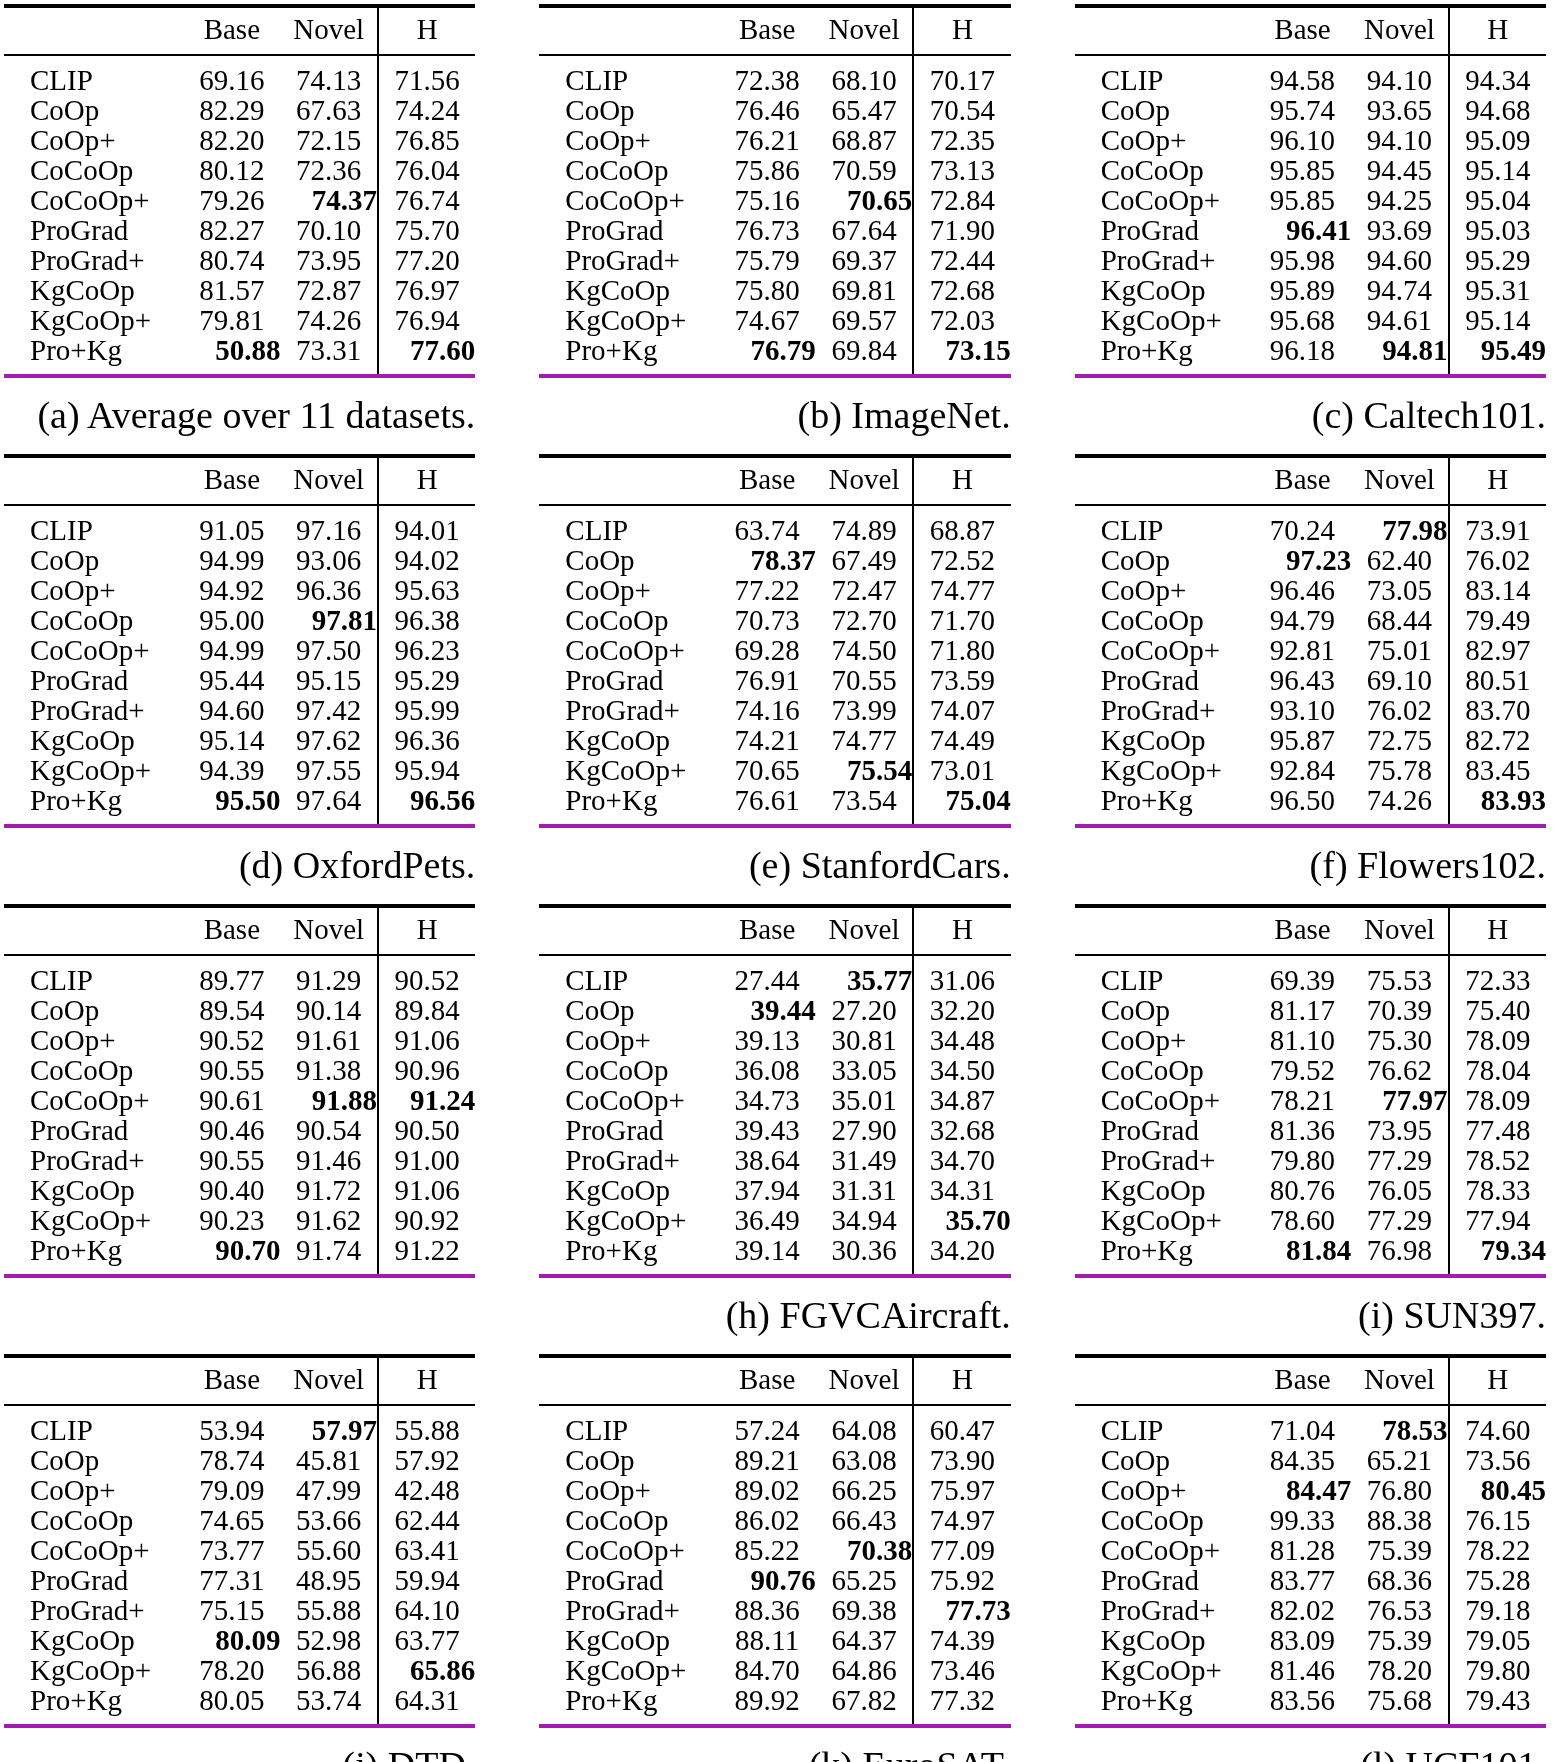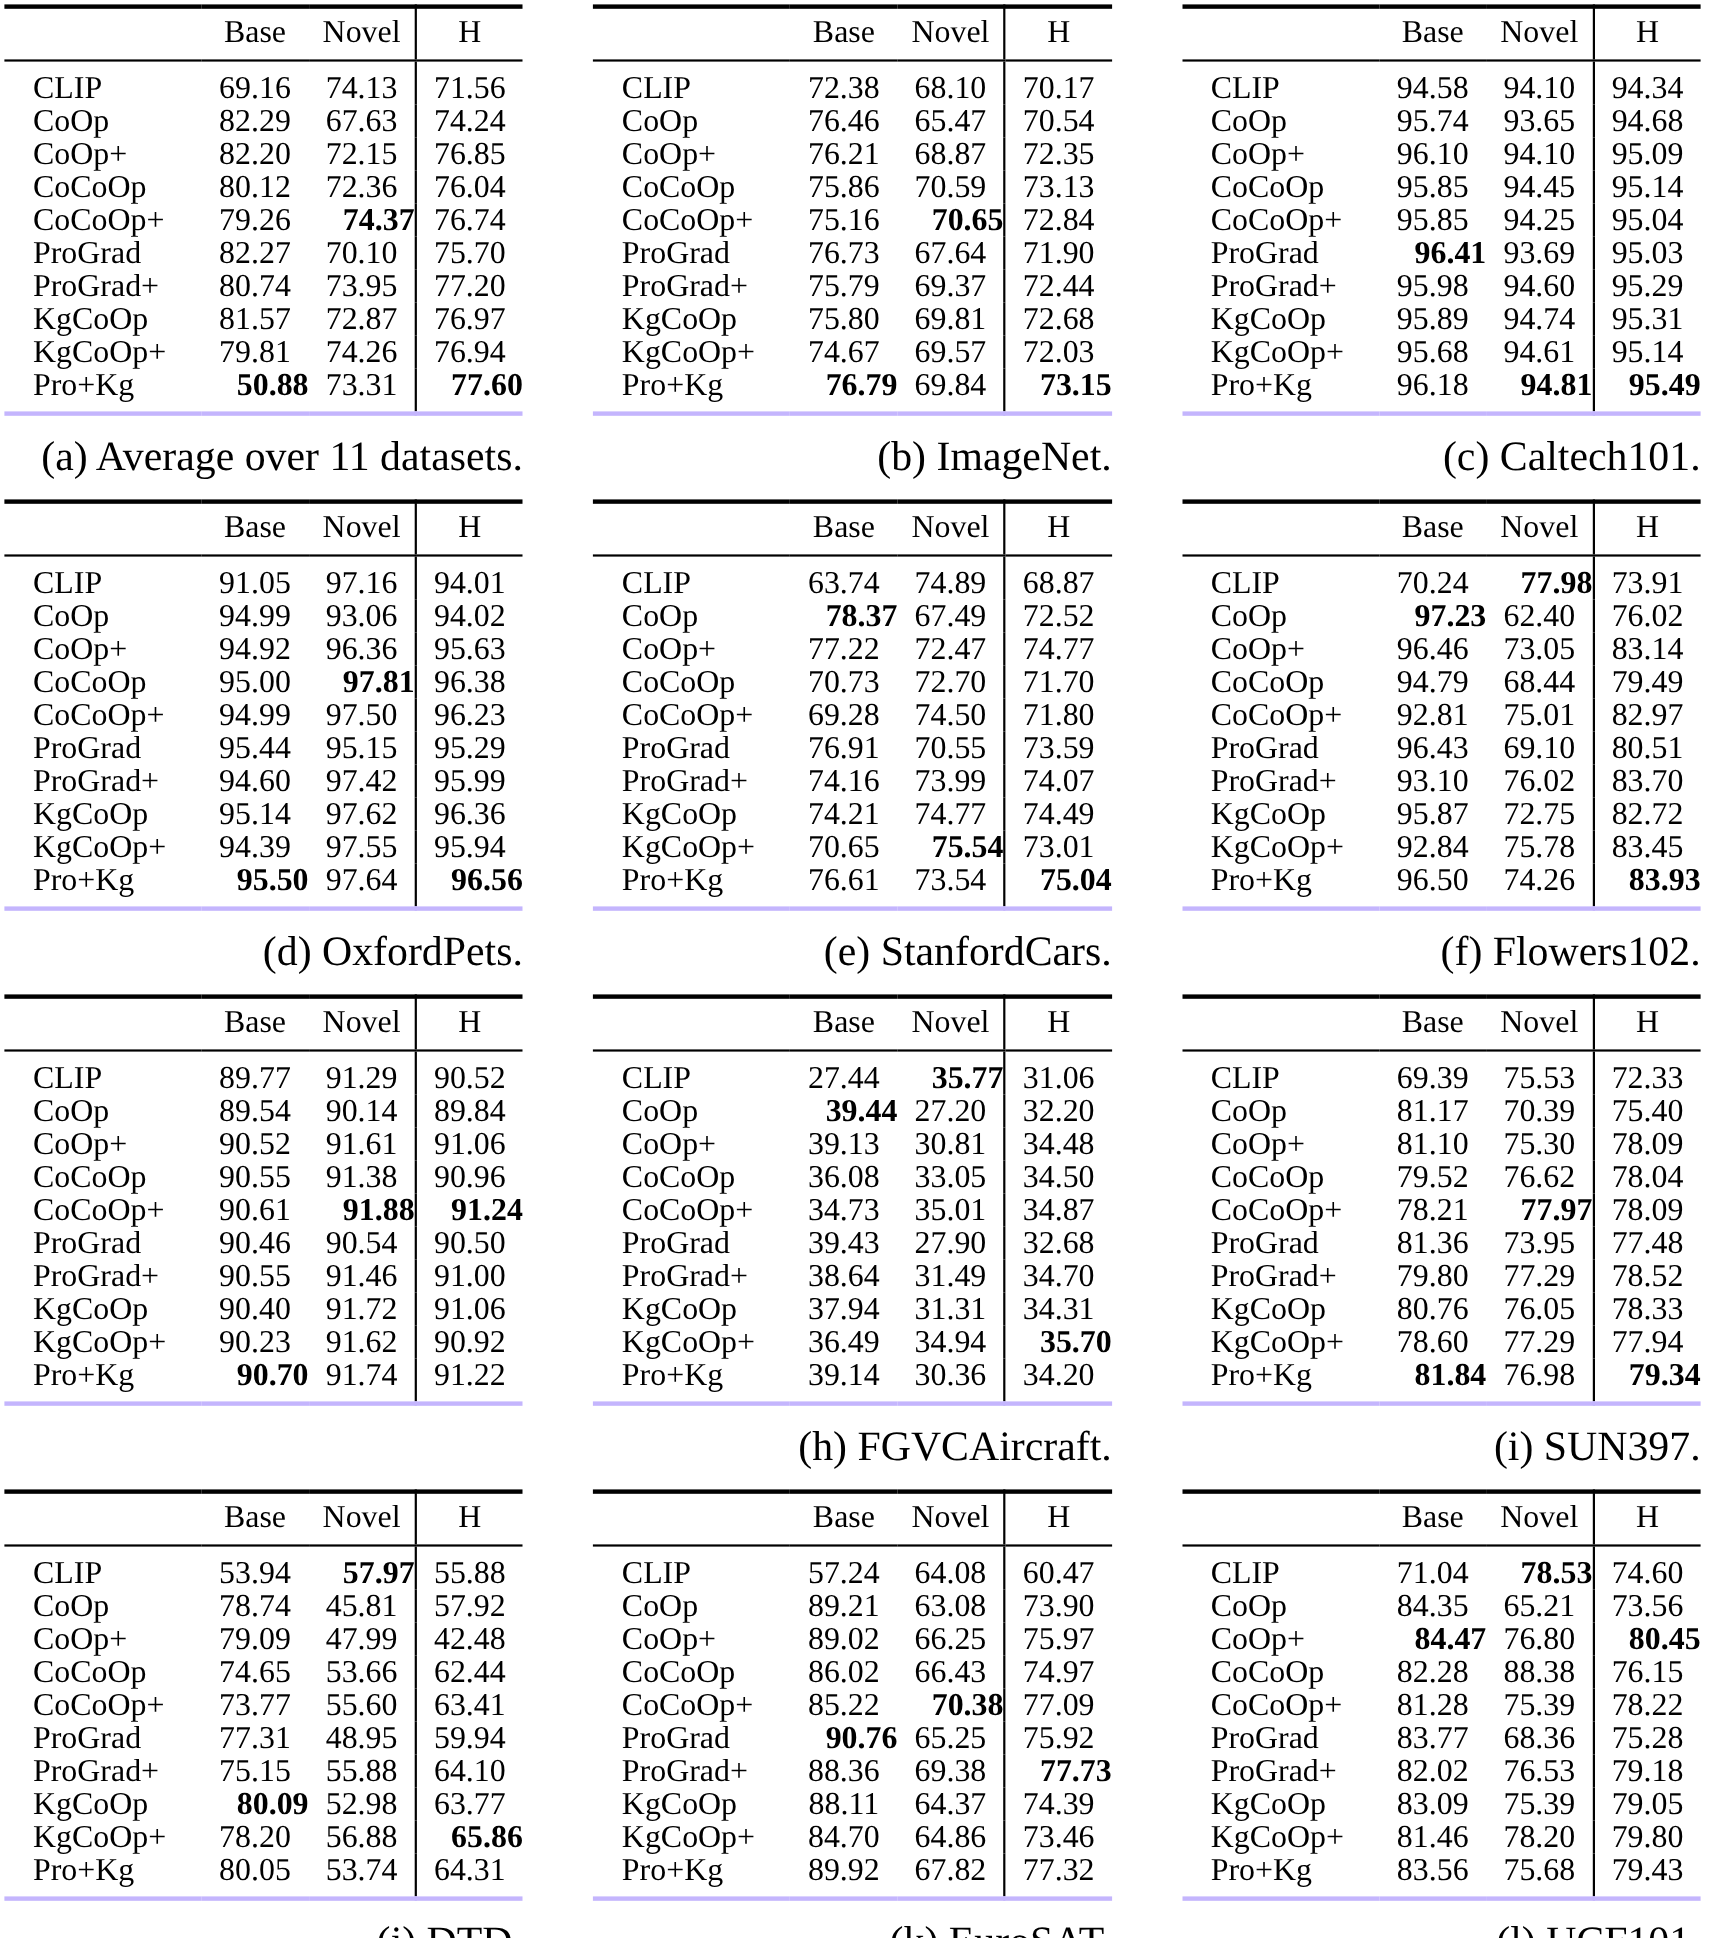--- a/index.html
+++ b/index.html
@@ -1,21 +1,21 @@
 <!DOCTYPE html>
 <html><head>
 <meta charset="utf-8">
 <style>
   html, body { margin:0; padding:0; background:#ffffff; color:#000000;
     font-family:"Liberation Serif","DejaVu Serif",serif; }
   .grid { display:grid; grid-template-columns:repeat(3,1fr);
     column-gap:64px; row-gap:4px; padding:4px 4px 0 4px; width:1550px; box-sizing:border-box; }
   figure.tbl { margin:0; }
   table { width:100%; border-collapse:collapse;
-    border-top:4px solid #000; border-bottom:4px solid #c4b5fd; font-size:29px; }
+    border-top:4px solid #000; border-bottom:4px solid #a21caf; font-size:29px; }
   thead th { font-weight:normal; border-bottom:2px solid #000; padding:5px 0 8px 0; }
   .method { text-align:left; width:38%; padding-left:26px; }
   .num { text-align:center; width:20.66%; }
   .hcol { border-left:2px solid #000; }
   tbody td { line-height:30px; padding:0; }
   tbody tr:first-child td { padding-top:9px; }
   tbody tr:last-child td { padding-bottom:9px; }
   td.b { font-weight:bold;text-align:right; }
   .cap { text-align:right; font-size:38px; margin:15px 0 13px 0; }
 </style>
@@ -883,21 +883,21 @@
             <td class="num hcol">73.56</td>
           </tr>
           <tr>
             <td class="method">CoOp+</td>
             <td class="num b">84.47</td>
             <td class="num">76.80</td>
             <td class="num hcol b">80.45</td>
           </tr>
           <tr>
             <td class="method">CoCoOp</td>
-            <td class="num">82.28</td>
+            <td class="num">99.33</td>
             <td class="num">88.38</td>
             <td class="num hcol">76.15</td>
           </tr>
           <tr>
             <td class="method">CoCoOp+</td>
             <td class="num">81.28</td>
             <td class="num">75.39</td>
             <td class="num hcol">78.22</td>
           </tr>
           <tr>

